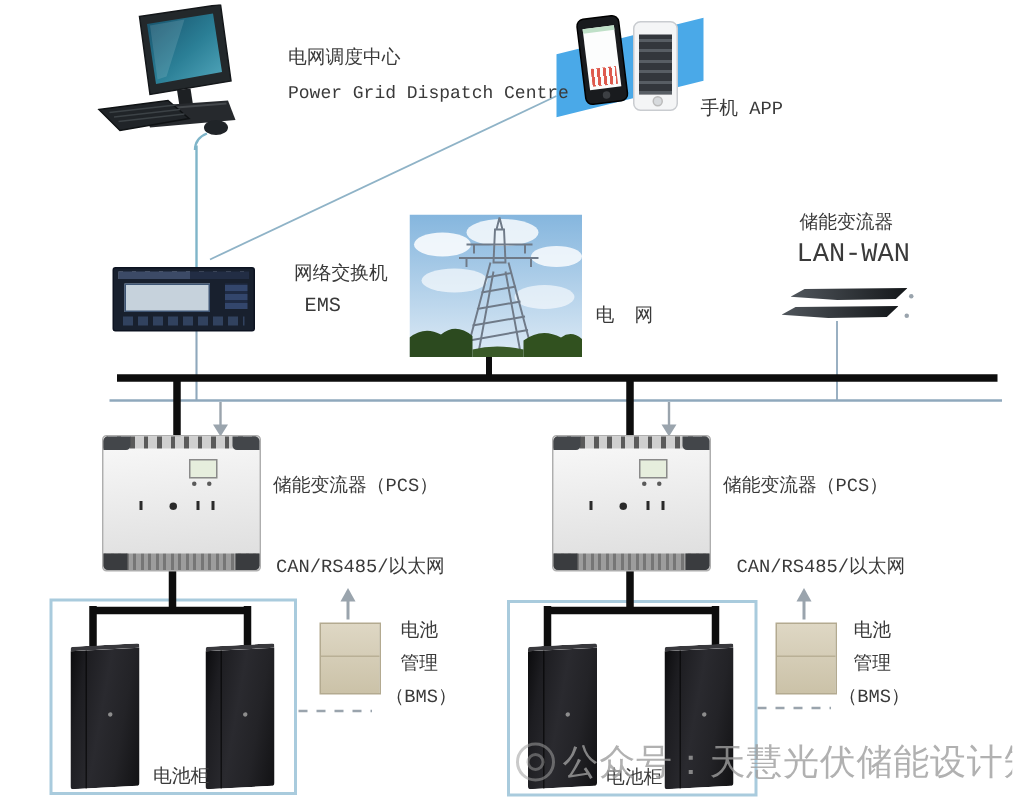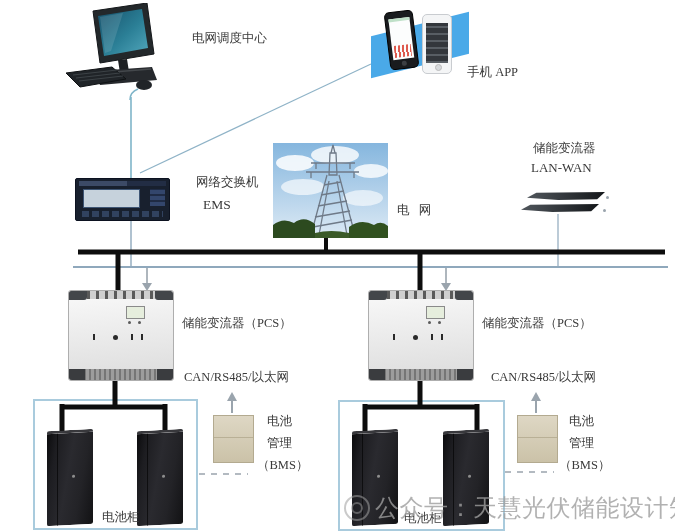--- a/index.html
+++ b/index.html
@@ -1,17 +1,17 @@
 <!DOCTYPE html>
 <html><head>
 <meta charset="utf-8">
 <style>
   html,body{margin:0;padding:0;background:#fff;}
   .canvas{position:relative;width:675px;height:532px;background:#fff;overflow:hidden;
-          font-family:Liberation Serif, serif;color:#3a3a3a;}
+          font-family:Liberation Mono, monospace;color:#3a3a3a;}
   svg.wires{position:absolute;left:0;top:0;width:675px;height:532px;z-index:2;pointer-events:none;}
 
   
   .lbl{position:absolute;z-index:4;font-size:12.5px;font-weight:500;color:#3a3a3a;white-space:nowrap;}
   .lbl.en{font-weight:400;}
 
   
   .bluebox{position:absolute;border:2px solid #a9cbdd;background:transparent;z-index:1;}
 
   
@@ -274,30 +274,31 @@
     </div>
 
   <div class="bms" style="left:213px;top:415px;">
       <i></i>
     </div>
   <div class="bms" style="left:517px;top:415px;">
       <i></i>
     </div>
 
   <div class="lbl" style="left:192px;top:30px;">电网调度中心</div>
+  <div class="lbl en" style="left:192px;top:55px;font-size:12px;">Power Grid Dispatch Centre</div>
 
   <div class="lbl" style="left:467px;top:64px;">手机 APP</div>
 
   <div class="lbl" style="left:196px;top:174px;">网络交换机</div>
   <div class="lbl en" style="left:203px;top:197px;font-size:13.5px;">EMS</div>
 
   <div class="lbl" style="left:397px;top:202px;letter-spacing:3px;">电 网</div>
 
   <div class="lbl" style="left:533px;top:140px;">储能变流器</div>
-  <div class="lbl en" style="left:531px;top:160px;font-size:13px;">LAN-WAN</div>
+  <div class="lbl en" style="left:531px;top:160px;font-size:18px;">LAN-WAN</div>
 
   <div class="lbl" style="left:182px;top:315px;">储能变流器（PCS）</div>
   <div class="lbl" style="left:482px;top:315px;">储能变流器（PCS）</div>
 
   <div class="lbl" style="left:184px;top:369px;">CAN/RS485/以太网</div>
   <div class="lbl" style="left:491px;top:369px;">CAN/RS485/以太网</div>
 
   <div class="lbl" style="left:257px;top:410px;line-height:22px;">
     <div style="padding-left:10px;">电池</div>
     <div style="padding-left:10px;">管理</div>

